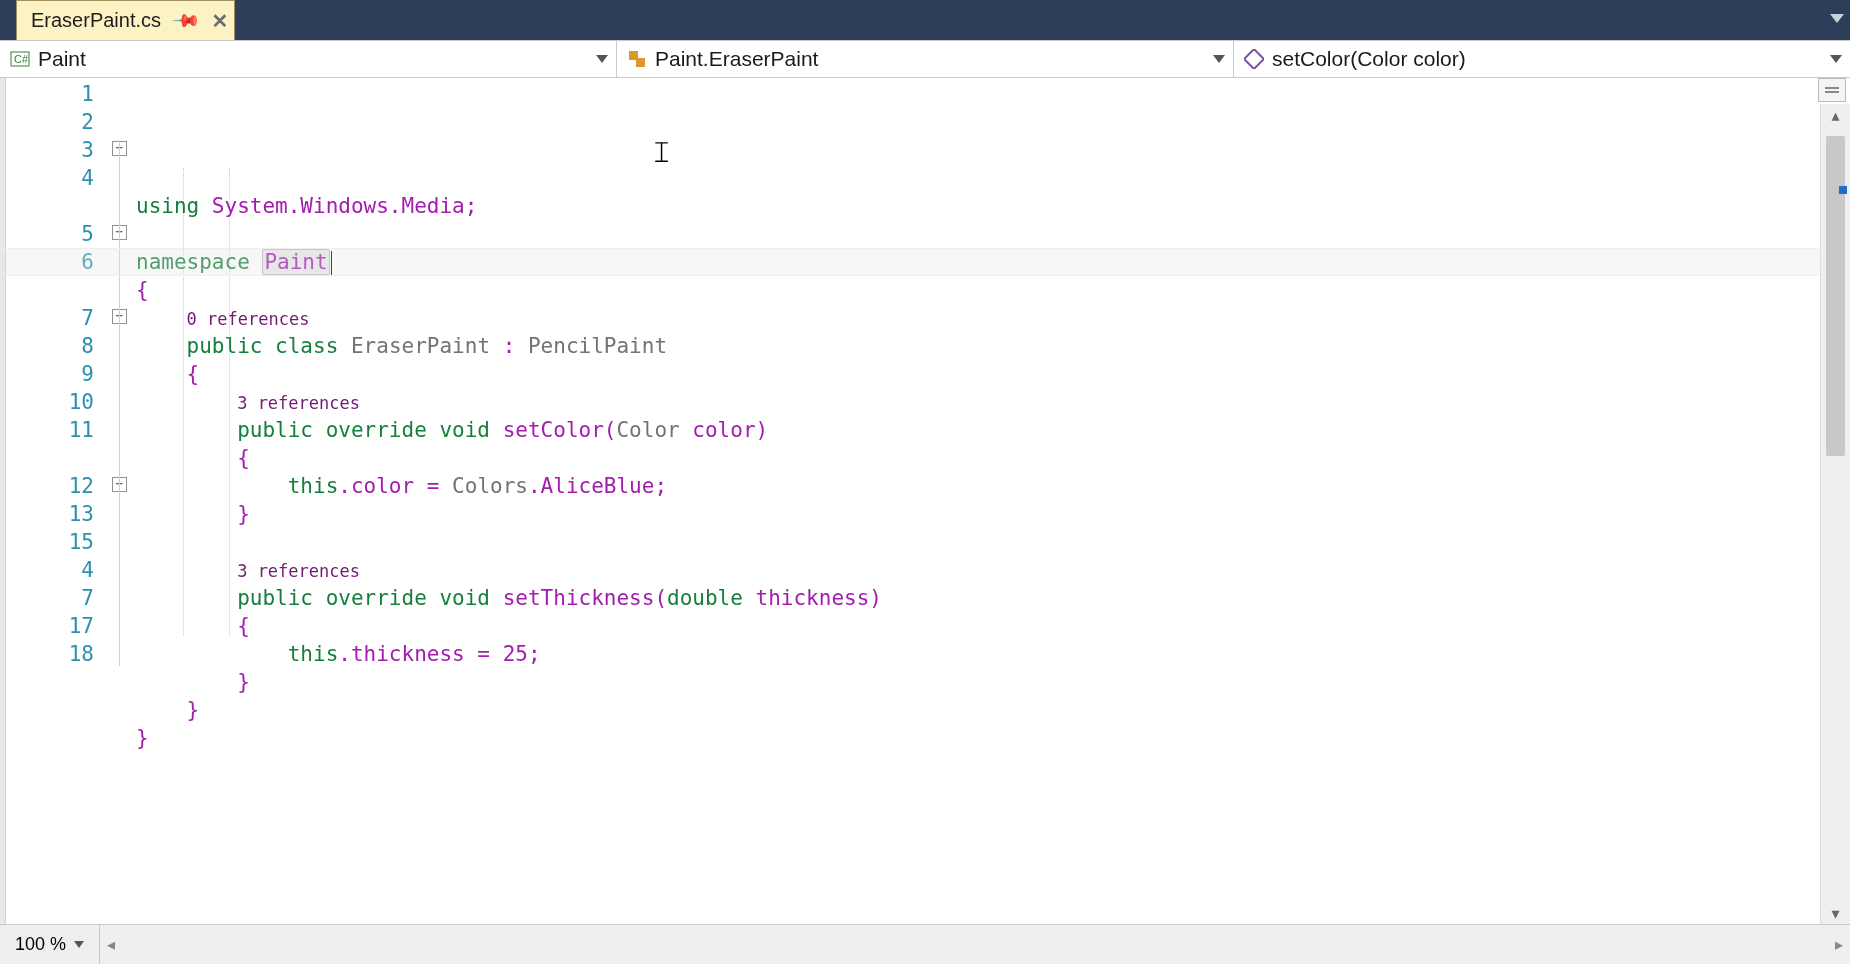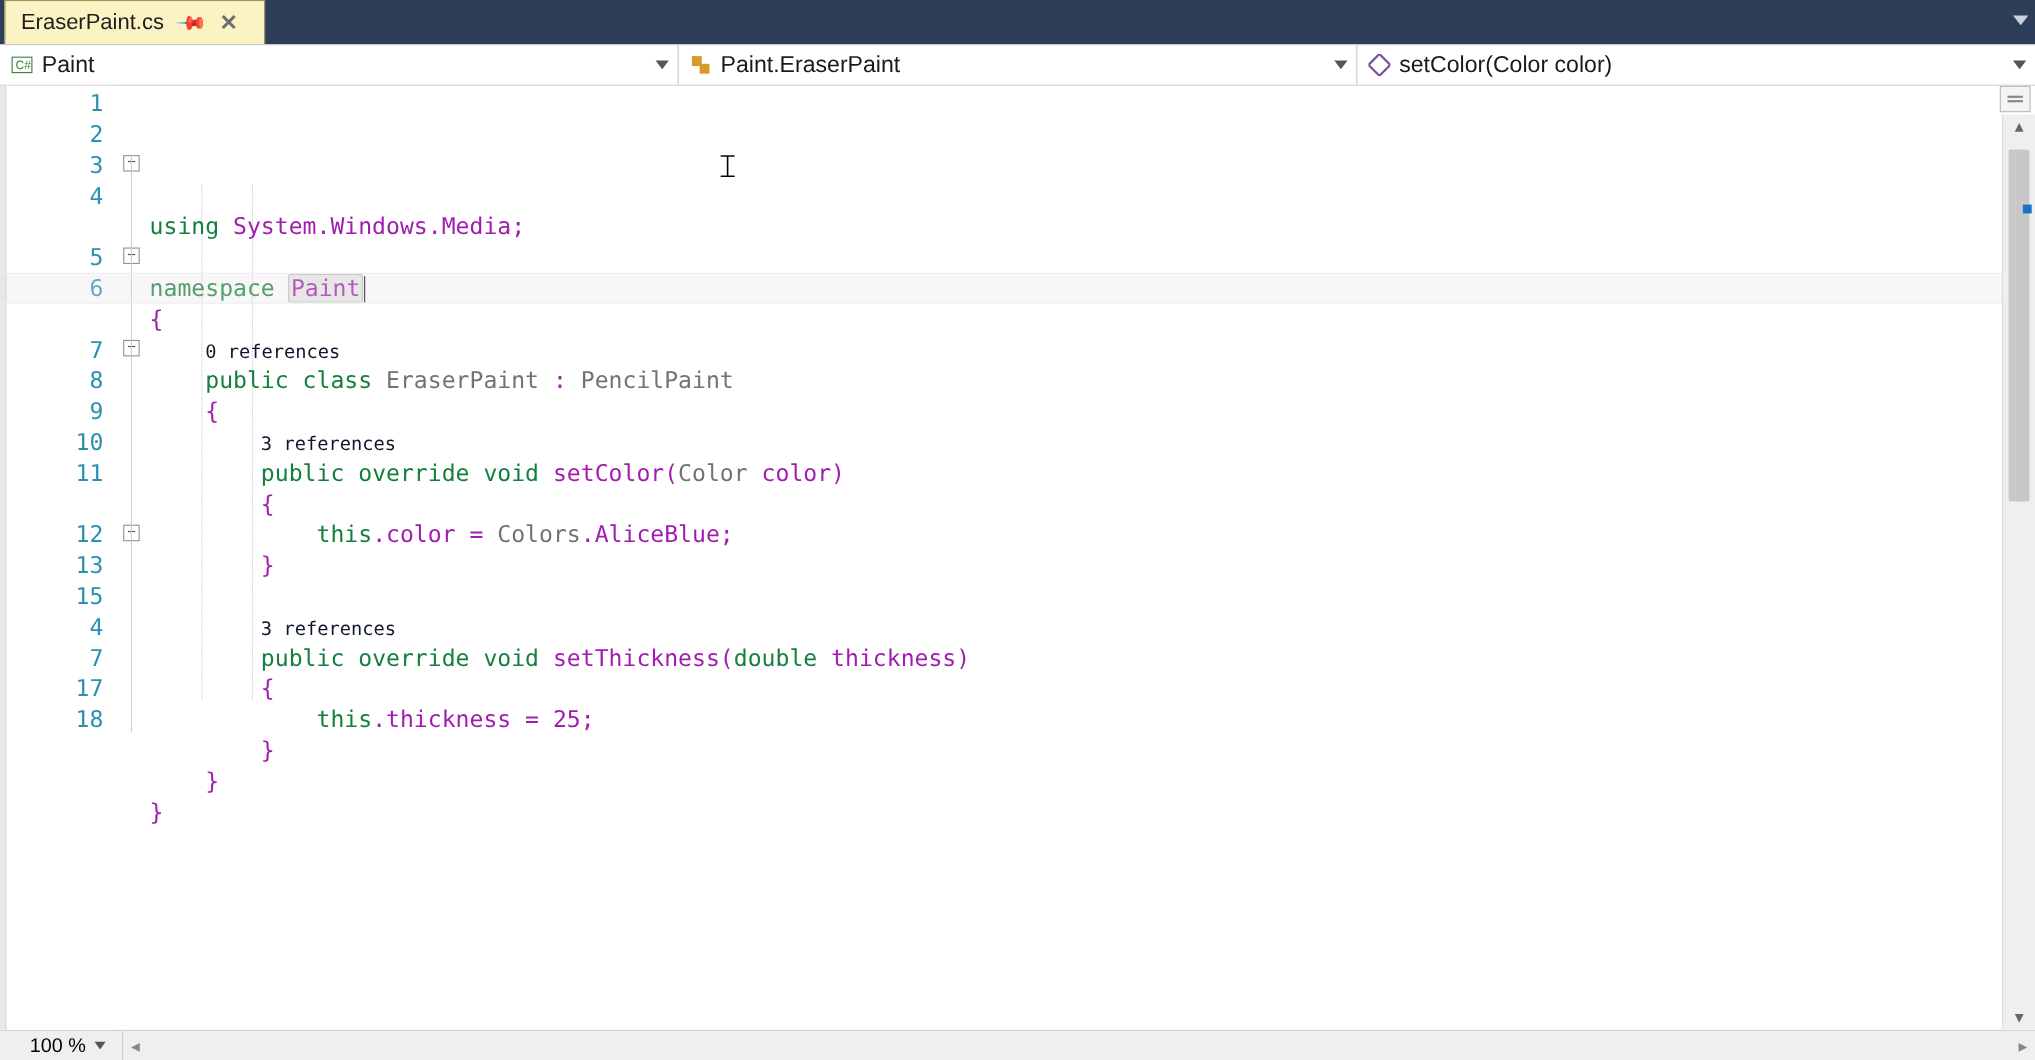--- a/index.html
+++ b/index.html
@@ -1,21 +1,21 @@
 <!DOCTYPE html>
 <html><head>
 <meta charset="utf-8">
 <style>
   * { box-sizing: border-box; margin: 0; padding: 0; }
   html, body { width: 1850px; height: 964px; font-family: "Segoe UI", Arial, sans-serif; overflow: hidden; background:#fff; }
   .root { display:flex; flex-direction:column; width:100%; height:100%; }
 
   
   .titlebar { height:40px; background:#2d3e58; display:flex; align-items:flex-end; position:relative; }
-  .tab { height:40px; background:#fcf3c4; border:1px solid #a09060; border-bottom:none; display:flex; align-items:center; padding:0 24px 0 14px; margin-left:4px; font-size:20px; color:#1d1d1d; gap:14px; }
+  .tab { height:40px; background:#fcf3c4; border:1px solid #a09060; border-bottom:none; display:flex; align-items:center; padding:0 6px 0 14px; margin-left:16px; font-size:20px; color:#1d1d1d; gap:14px; }
   .tab .pin { color:#6d6d6d; font-size:18px; transform:rotate(45deg); cursor:pointer; }
   .tab .close { color:#6d6d6d; font-size:20px; cursor:pointer; font-weight:bold; }
   .titlebar .tri { position:absolute; right:6px; top:14px; width:0;height:0;border-left:7px solid transparent;border-right:7px solid transparent;border-top:9px solid #c8d0dc; cursor:pointer;}
 
   
   .navrow { height:38px; background:#ffffff; border-top:1px solid #c9c9c9; border-bottom:1px solid #c9c9c9; display:flex; }
   .navcell { flex:1; border-right:1px solid #c9c9c9; display:flex; align-items:center; padding:0 10px; gap:8px; position:relative; cursor:pointer; font-size:21px; color:#1a1a1a;}
   .navcell:last-child{border-right:none;}
   .navcell .dd { position:absolute; right:8px; top:50%; transform:translateY(-50%); width:0;height:0;border-left:6px solid transparent;border-right:6px solid transparent;border-top:8px solid #555;}
   .ic { width:20px; height:20px; display:inline-block; }
@@ -23,37 +23,37 @@
   
   .editorwrap { flex:1; display:flex; background:#fff; position:relative; }
   .leftpad { width:6px; background:#e8e8e8; border-right:1px solid #d0d0d0;}
   .gutter { width:100px; background:#ffffff; border-right:none; padding-top:2px;}
   .gline { height:28px; line-height:28px; text-align:right; padding-right:12px; color:#2b91af; font-family:Consolas,monospace; font-size:21px;}
   .foldcol { width:30px; position:relative; }
   .fold { position:absolute; left:6px; width:15px; height:15px; border:1px solid #919191; background:#fff; color:#555; font-size:13px; line-height:12px; text-align:center; cursor:pointer; font-family:Consolas,monospace;}
   .vline { position:absolute; left:13px; width:1px; background:#d0d0d0;}
   .code { flex:1; font-family:Consolas,monospace; font-size:21px; line-height:28px; padding-top:2px; white-space:pre; position:relative;}
   .codeline{height:28px; position:relative;}
-  .kw{color:#15803d;} .typ{color:#737373;} .pln{color:#a21caf;} .ref{color:#0f172a;font-size:17px;} 
+  .kw{color:#15803d;} .typ{color:#737373;} .pln{color:#a21caf;} .ref{color:#701a75;font-size:17px;} 
   .hl{background:#e8e8e8;border:1px solid #bbb;border-radius:2px;padding:0 1px;}
   .currentline::before{content:'';position:absolute;left:-136px;right:-1300px;top:0;bottom:0;background:rgba(230,230,230,.3);border-top:1px solid #eee;border-bottom:1px solid #eee;pointer-events:none;}
   .caret{display:inline-block;width:1px;height:24px;background:#000;vertical-align:middle;margin-left:1px;}
   .textcursor{position:absolute;top:60px;left:515px;font-size:30px;font-family:serif;}
 
   
   .splitgrip{position:absolute;right:4px;top:0;width:28px;height:24px;border:1px solid #bbb;background:#f4f4f4;cursor:row-resize;display:flex;flex-direction:column;justify-content:center;gap:2px;align-items:center;}
   .splitgrip div{width:14px;height:2px;background:#888;}
   .vscroll{position:absolute;right:0;top:26px;bottom:0;width:30px;background:#efefef;border-left:1px solid #ddd;}
   .vscroll .arr{height:22px;display:flex;align-items:center;justify-content:center;color:#666;cursor:pointer;}
   .vscroll .track{position:absolute;top:22px;bottom:22px;left:0;right:0;}
   .vscroll .thumb{position:absolute;top:10px;left:5px;right:5px;height:320px;background:#c8c8c8;border-radius:2px;}
   .vscroll .mark{position:absolute;right:3px;width:8px;height:8px;background:#1d6fc4;}
 
   
-  .bottom { height:28px; background:#efefef; border-top:1px solid #c9c9c9; display:flex; align-items:center;padding-left:12px; }
+  .bottom { height:40px; background:#efefef; border-top:1px solid #c9c9c9; display:flex; align-items:center; }
   .zoom { width:100px; height:100%; border-right:1px solid #c9c9c9; display:flex;align-items:center;justify-content:center;gap:8px;font-size:18px;cursor:pointer;}
   .zoom .z-dd{width:0;height:0;border-left:5px solid transparent;border-right:5px solid transparent;border-top:7px solid #555;}
   .hscroll{flex:1;height:100%;position:relative;}
   .hscroll .harr{position:absolute;top:0;bottom:0;width:22px;display:flex;align-items:center;justify-content:center;color:#888;cursor:pointer;}
   .hscroll .harr.l{left:0;} .hscroll .harr.r{right:0;}
 
   .guides{position:absolute;top:0;bottom:0;pointer-events:none;}
   .gv{position:absolute;width:1px;border-left:1px dotted #ccc;}
 </style>
 </head>

